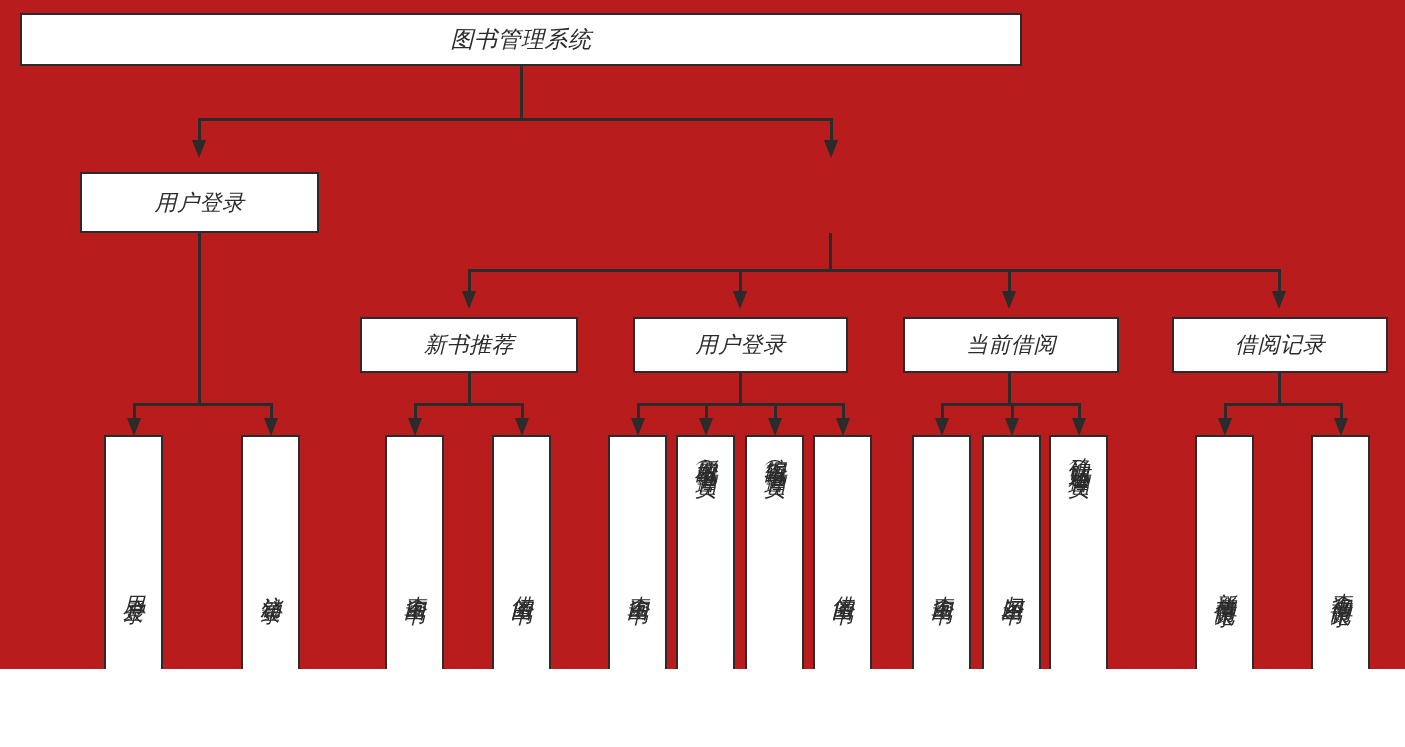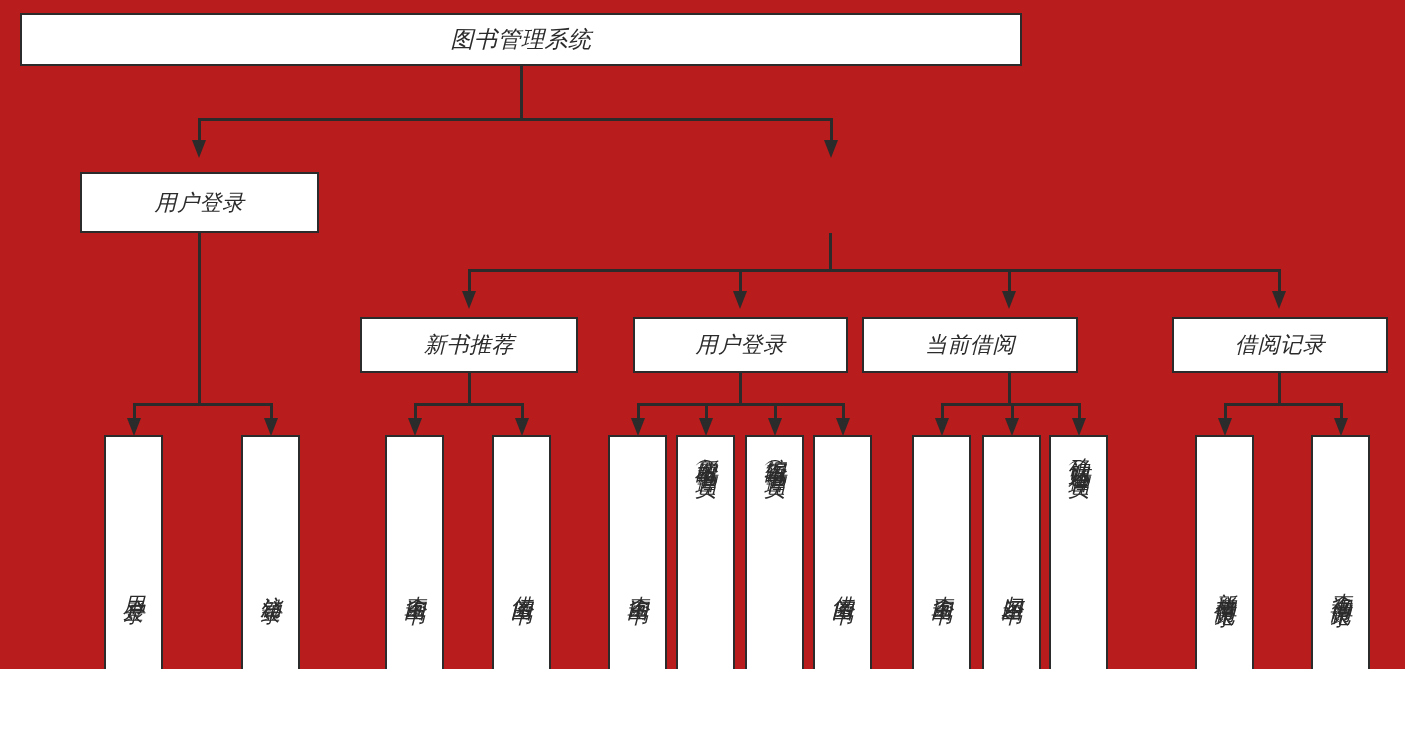--- a/index.html
+++ b/index.html
@@ -131,21 +131,21 @@
 
   <div class="vline" style="left:1278px; top:269px; height:24px;"></div>
   <div class="arrow" style="left:1272px; top:291px;"></div>
 
   <div class="node level2" style="left:360px; top:317px; width:218px; height:56px;text-align:center;">
     <span class="node-label">新书推荐</span>
   </div>
   <div class="node level2" style="left:633px; top:317px; width:215px; height:56px;">
     <span class="node-label">用户登录</span>
   </div>
-  <div class="node level2" style="left:862px; top:317px; width:216px; height:56px;text-align:right;">
+  <div class="node level2" style="left:903px; top:317px; width:216px; height:56px;text-align:right;">
     <span class="node-label">当前借阅</span>
   </div>
   <div class="node level2" style="left:1172px; top:317px; width:216px; height:56px;">
     <span class="node-label">借阅记录</span>
   </div>
 
   <div class="vline" style="left:468px; top:373px; height:32px;"></div>
   <div class="hline" style="left:414px; top:403px; width:110px;"></div>
   <div class="vline" style="left:414px; top:403px; height:18px;"></div>
   <div class="arrow" style="left:408px; top:418px;"></div>

